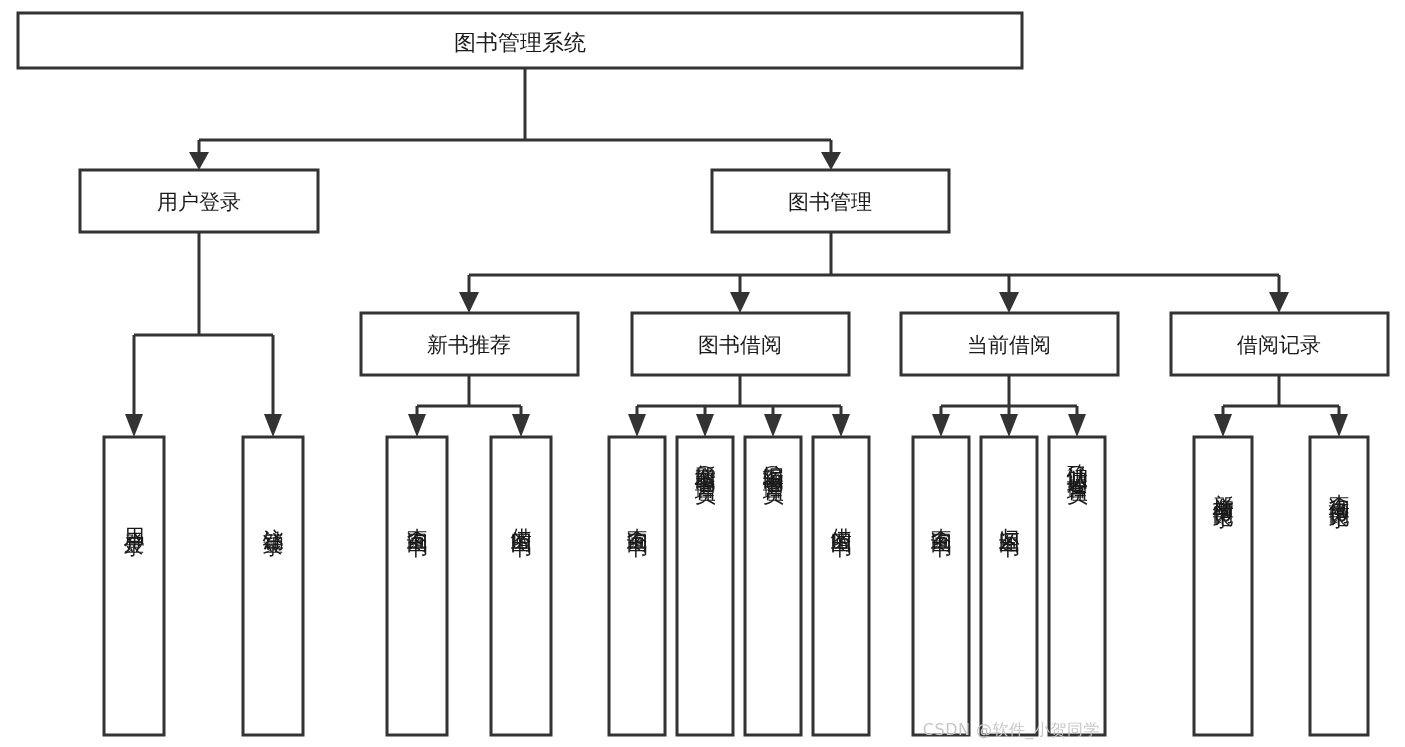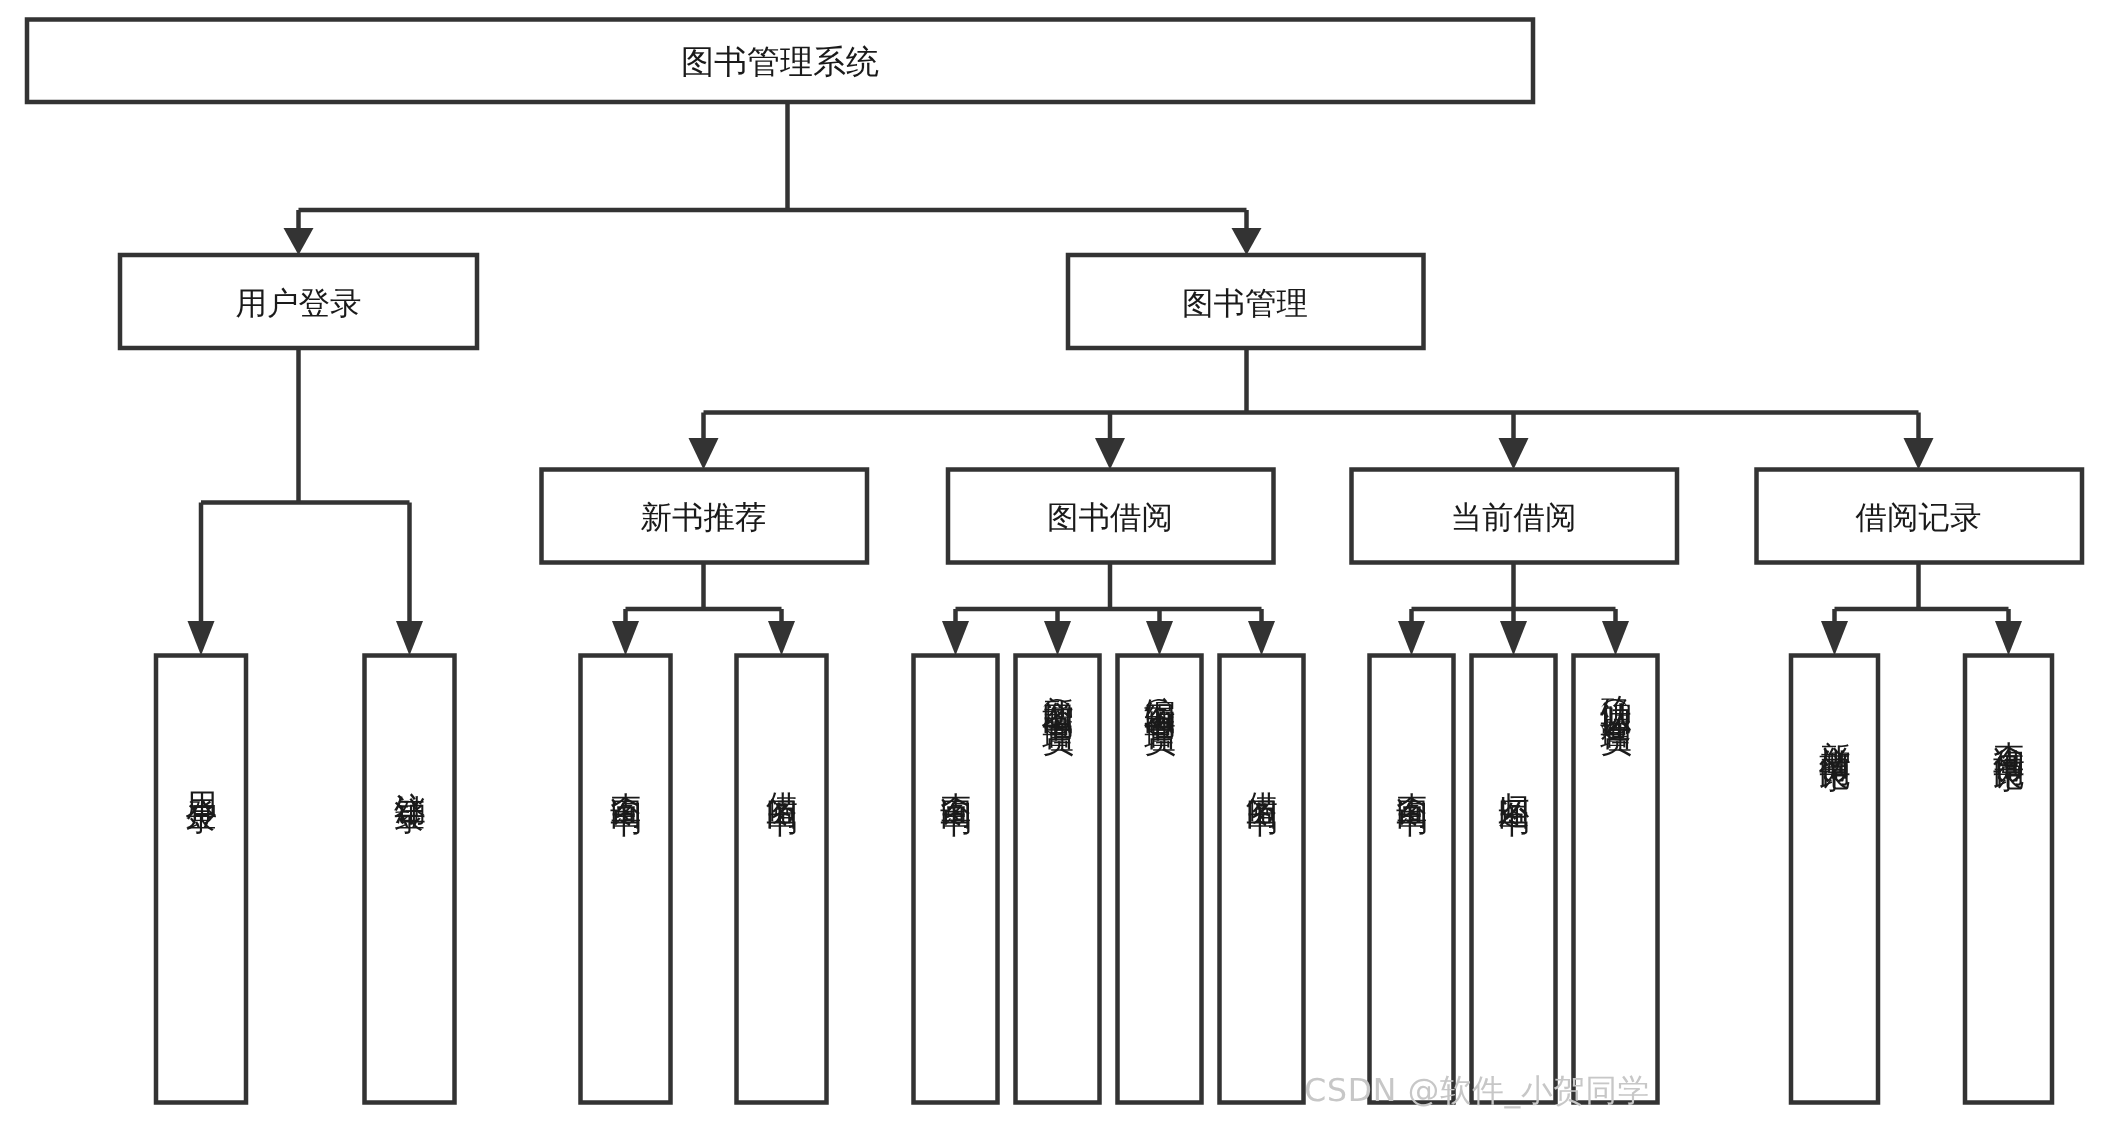--- a/index.html
+++ b/index.html
@@ -75,21 +75,21 @@
     color: #1a1a1a;
     white-space: nowrap;
     text-align: center;
   }
   .watermark {
     position: absolute;
     right: 12px;
     bottom: 6px;
     color: #c7c7c7;
     font-family: "DejaVu Sans", "Liberation Sans", sans-serif;
-    font-size: 21px;
+    font-size: 16px;
     letter-spacing: 0.5px;
     white-space: nowrap;
     pointer-events: none;
     margin-top: 43px;
   }
 </style>
 </head>
 <body>
 
 <div id="diagram-root">

